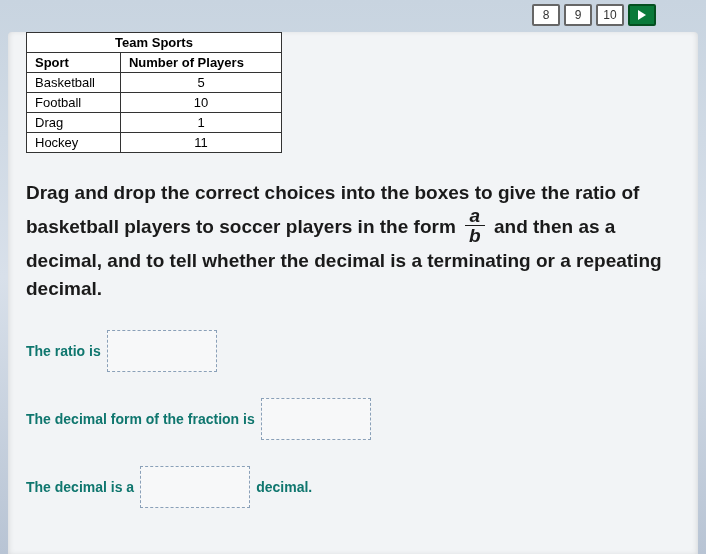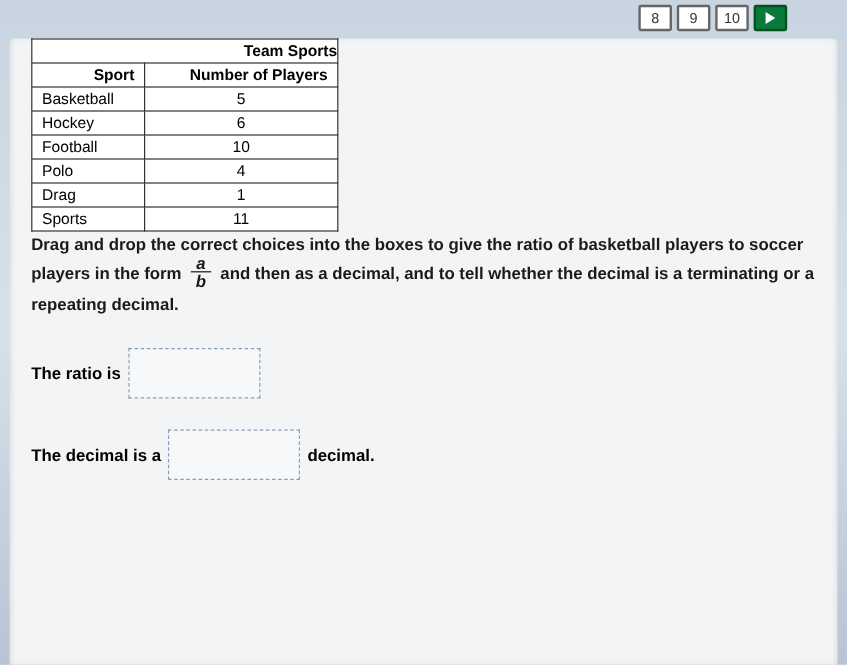--- a/index.html
+++ b/index.html
@@ -62,53 +62,54 @@
     font-size: 13px;
   }
   table.data th, table.data td {
     border: 1px solid #333;
     padding: 2px 8px;
     text-align: left;
   }
   .table-title {
     border: 1px solid #333;
     border-bottom: none;
-    text-align: right;
+    text-align: center;
     font-weight: bold;
     font-size: 13px;
     background: #fff;
     padding: 2px 0;
   }
   .table-wrap { width: 256px; margin-top: 4px; }
   table.data { width: 100%; }
-  table.data th { text-align: right; font-weight: bold; }
+  table.data th { text-align: left; font-weight: bold; }
   table.data td.num { text-align: center; }
   .instructions {
-    font-size: 14px;
+    margin-top: 26px;
+    font-size: 19px;
     color: #1a1a1a;
     font-weight: bold;
     line-height: 1.5;
   }
   .frac {
     display: inline-block;
     vertical-align: middle;
     text-align: center;
     font-style: italic;
     font-weight: bold;
     margin: 0 4px;
     position: relative;
     top: -2px;
   }
   .frac .num { display: block; border-bottom: 1.5px solid #1a1a1a; padding: 0 4px; line-height: 1; }
   .frac .den { display: block; padding: 0 4px; line-height: 1; }
   .answer-row {
     margin-top: 26px;
     font-size: 14px;
     font-weight: bold;
-    color: #000000;
+    color: #0f766e;
     display: flex;
     align-items: center;
     gap: 6px;
     text-align: center;
   }
   .drop-box {
     display: inline-block;
     width: 110px;
     height: 42px;
     border: 1.5px dashed #8aa0b8;
@@ -136,57 +137,53 @@
           <th>Sport</th>
           <th>Number of Players</th>
         </tr>
       </thead>
       <tbody>
         <tr>
             <td>Basketball</td>
             <td class="num">5</td>
           </tr>
         <tr>
-            <td>Hockey</td>
-            <td class="num">6</td>
-          </tr>
-        <tr>
             <td>Football</td>
             <td class="num">10</td>
-          </tr>
-        <tr>
-            <td>Polo</td>
-            <td class="num">4</td>
           </tr>
         <tr>
             <td>Drag</td>
             <td class="num">1</td>
           </tr>
         <tr>
-            <td>Sports</td>
+            <td>Hockey</td>
             <td class="num">11</td>
           </tr>
       </tbody>
     </table>
   </div>
 
   <div class="instructions">
     <span>Drag and drop the correct choices into the boxes to give the ratio of basketball players to soccer players in the form</span>
     <span class="frac">
       <span class="num">a</span>
       <span class="den">b</span>
     </span>
     <span>and then as a decimal, and to tell whether the decimal is a terminating or a repeating decimal.</span>
   </div>
 
   <div class="answer-row">
     <span>The ratio is</span>
     <span class="drop-box"></span>
   </div>
 
+  <div class="answer-row">
+    <span>The decimal form of the fraction is</span>
+    <span class="drop-box"></span>
+  </div>
 
   <div class="answer-row">
     <span>The decimal is a</span>
     <span class="drop-box"></span>
     <span>decimal.</span>
   </div>
 
 </div>
 
 </body></html>

